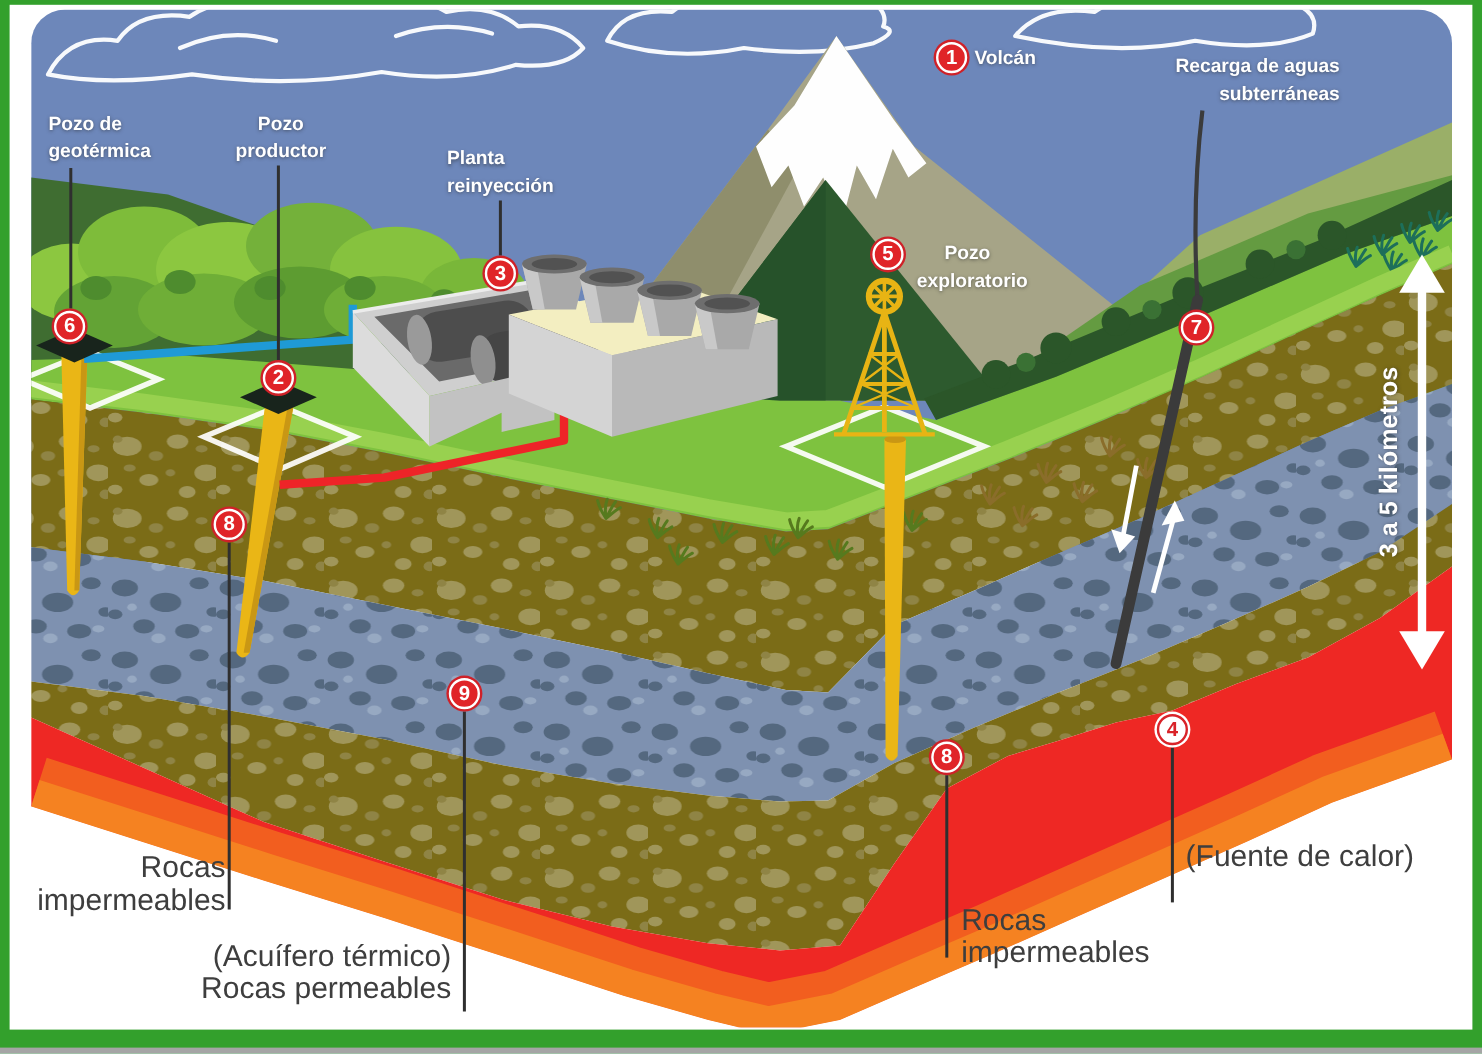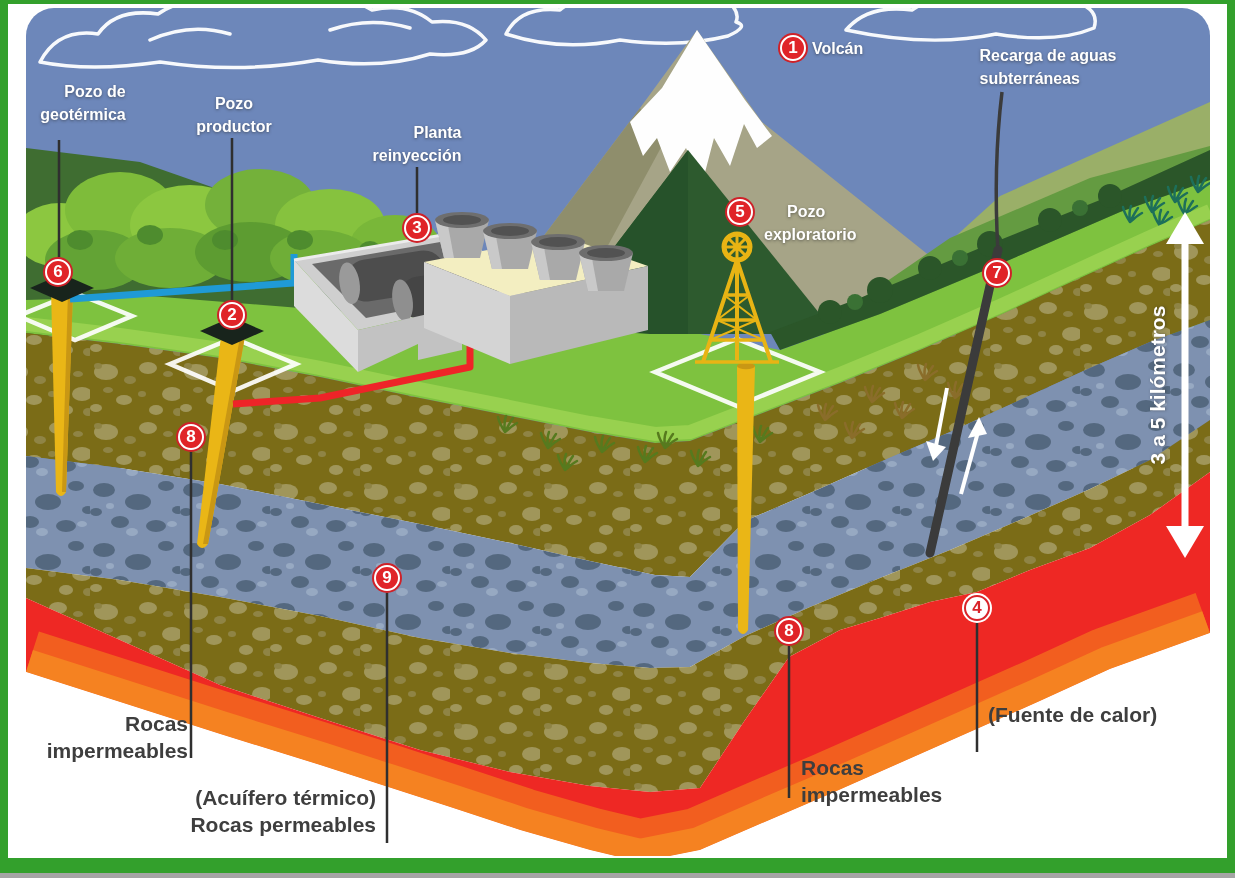--- a/index.html
+++ b/index.html
@@ -5,21 +5,21 @@
   html,body{margin:0;padding:0;background:#e8e8e8;}
   #stage{position:relative;width:1235px;height:878px;background:#33a02c;overflow:hidden;
          font-family:"Liberation Sans",sans-serif;}
   #stage svg{position:absolute;left:0;top:0;}
   .badge{position:absolute;width:26px;height:26px;margin:-13px 0 0 -13px;border-radius:50%;
          background:#e02428;border:2px solid #fff;box-shadow:0 0 0 2px #cf2128;color:#fff;
          font-weight:bold;font-size:17px;line-height:22px;text-align:center;box-sizing:border-box;z-index:5;}
   .badge.inv{background:#fff;color:#d92329;border:2px solid #d92329;box-shadow:0 0 0 2px #fff;}
   .lw{position:absolute;color:#fff;font-weight:bold;font-size:16px;line-height:23px;white-space:nowrap;
       text-shadow:0 1px 3px rgba(40,40,40,.55);z-index:4;}
-  .ld{position:absolute;color:#3e3e3e;font-weight:bold;font-size:21px;line-height:27px;white-space:nowrap;z-index:4;}
+  .ld{position:absolute;color:#3e3e3e;font-weight:normal;font-size:25px;line-height:27px;white-space:nowrap;z-index:4;}
   .cx{transform:translateX(-50%);}
   .rt{text-align:right;}
   .esc{position:absolute;left:1158px;top:385px;transform:translate(-50%,-50%) rotate(-90deg);
        color:#fff;font-weight:bold;font-size:21px;white-space:nowrap;
        text-shadow:0 1px 3px rgba(40,40,40,.5);z-index:4;}
 </style>
 </head>
 <body>
 
 <div id="stage">
@@ -280,36 +280,36 @@
 <div class="badge inv" style="left:977px;top:608px">4</div>
 <div class="badge" style="left:740px;top:212px">5</div>
 <div class="badge" style="left:58px;top:272px">6</div>
 <div class="badge" style="left:997px;top:273px">7</div>
 <div class="badge" style="left:191px;top:437px">8</div>
 <div class="badge" style="left:789px;top:631px">8</div>
 <div class="badge" style="left:387px;top:578px">9</div>
 
 <div class="lw" style="left:812px;top:37px">Volcán</div>
 
-<div class="lw cx" style="left:1048px;top:44px;text-align:left">
+<div class="lw cx" style="left:1048px;top:44px;text-align:right">
   <div>Recarga de aguas</div>
   <div>subterráneas</div>
 </div>
 
-<div class="lw cx" style="left:83px;top:80px;text-align:right">
+<div class="lw cx" style="left:83px;top:92px;text-align:left">
   <div>Pozo de</div>
   <div>geotérmica</div>
 </div>
 
 <div class="lw cx" style="left:234px;top:92px;text-align:center">
   <div>Pozo</div>
   <div>productor</div>
 </div>
 
-<div class="lw cx" style="left:417px;top:121px;text-align:right">
+<div class="lw cx" style="left:417px;top:121px;text-align:left">
   <div>Planta</div>
   <div>reinyección</div>
 </div>
 
 <div class="lw" style="left:764px;top:200px">
   <div style="padding-left:23px">Pozo</div>
   <div>exploratorio</div>
 </div>
 
 <div class="ld rt" style="left:26px;top:710px;width:162px">

